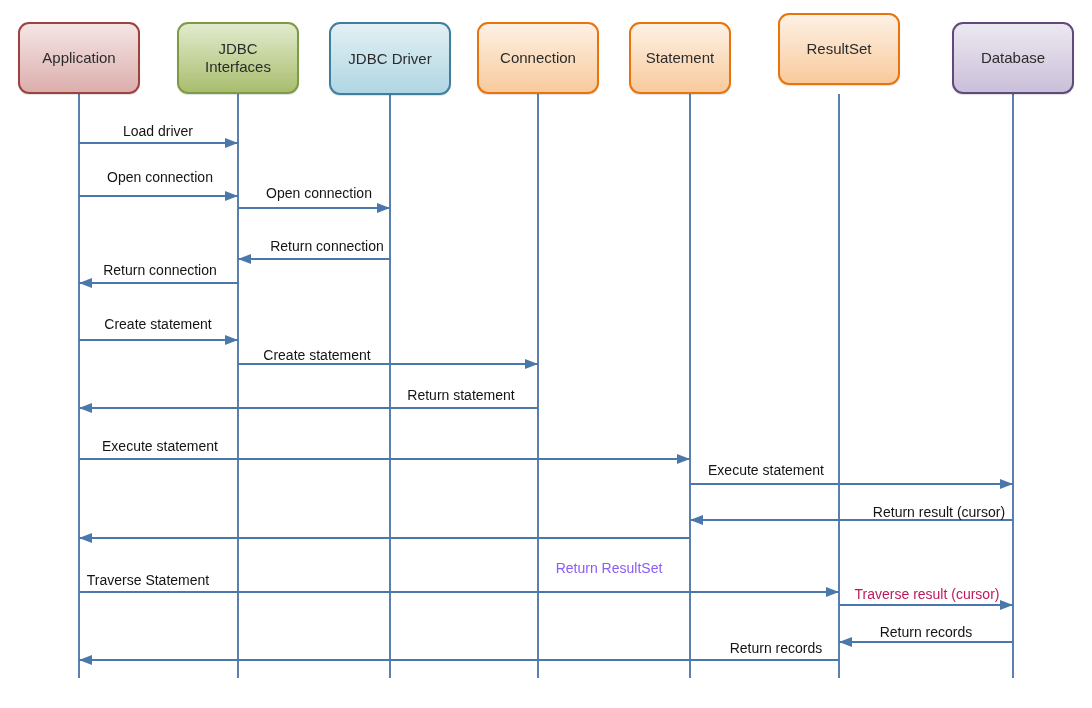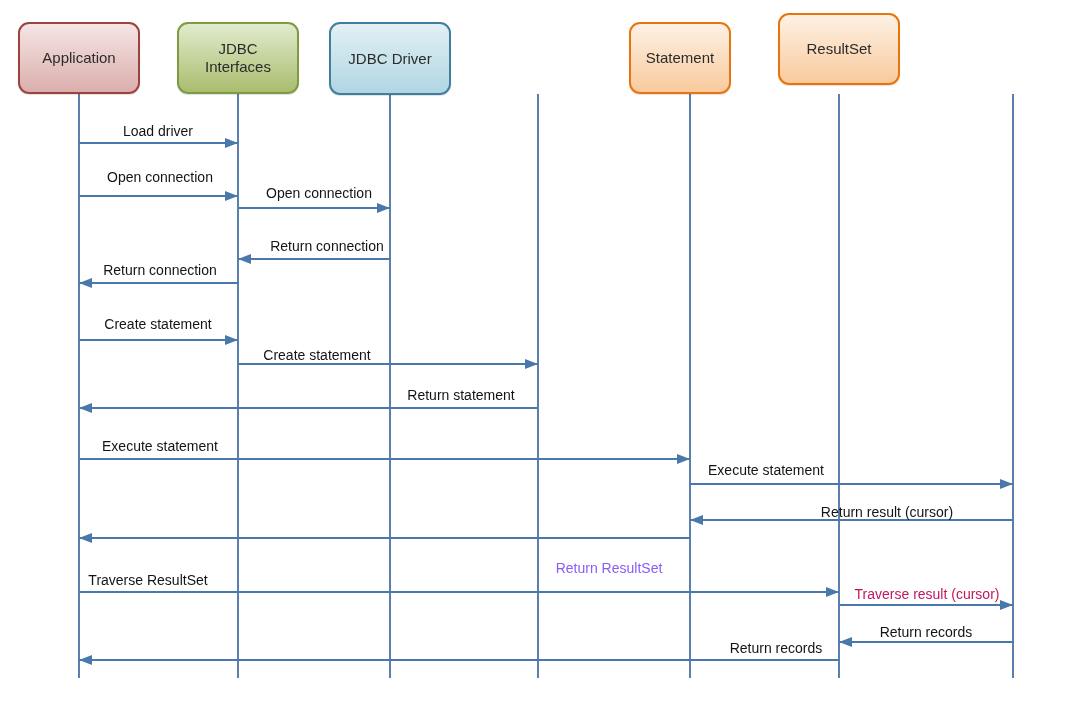--- a/index.html
+++ b/index.html
@@ -40,25 +40,31 @@
     <div class="actor-box" style="left: 18px; top: 22px; width: 122px; height: 72px; border-color: rgb(158, 66, 62); background: linear-gradient(rgb(245, 229, 229), rgb(219, 174, 172));">
       <div class="actor-label">Application</div>
     </div>
     <div class="actor-box" style="left: 177px; top: 22px; width: 122px; height: 72px; border-color: rgb(125, 154, 68); background: linear-gradient(rgb(225, 235, 205), rgb(169, 189, 110));">
       <div class="actor-label">JDBC
 Interfaces</div>
     </div>
     <div class="actor-box" style="left: 329px; top: 22px; width: 122px; height: 73px; border-color: rgb(63, 127, 157); background: linear-gradient(rgb(226, 240, 244), rgb(176, 214, 227));">
       <div class="actor-label">JDBC Driver</div>
     </div>
+    <div class="actor-box" style="left: 477px; top: 22px; width: 122px; height: 72px; border-color: rgb(232, 116, 13); background: linear-gradient(rgb(253, 241, 228), rgb(249, 202, 157));">
+      <div class="actor-label">Connection</div>
+    </div>
     <div class="actor-box" style="left: 629px; top: 22px; width: 102px; height: 72px; border-color: rgb(232, 116, 13); background: linear-gradient(rgb(253, 241, 228), rgb(249, 202, 157));">
       <div class="actor-label">Statement</div>
     </div>
     <div class="actor-box" style="left: 778px; top: 13px; width: 122px; height: 72px; border-color: rgb(232, 116, 13); background: linear-gradient(rgb(253, 241, 228), rgb(249, 202, 157));">
       <div class="actor-label">ResultSet</div>
+    </div>
+    <div class="actor-box" style="left: 952px; top: 22px; width: 122px; height: 72px; border-color: rgb(95, 74, 123); background: linear-gradient(rgb(236, 232, 241), rgb(203, 191, 217));">
+      <div class="actor-label">Database</div>
     </div>
     <div class="msg-line" style="left: 79px; width: 159px; top: 142px; background: rgb(74, 120, 171);"></div>
     <div class="arrowhead right" style="top: 138px; left: 225px;"></div>
     <div class="msg-label" style="left: 158px; top: 122px; color: rgb(20, 20, 20);">Load driver</div>
     <div class="msg-line" style="left: 79px; width: 159px; top: 195px; background: rgb(74, 120, 171);"></div>
     <div class="arrowhead right" style="top: 191px; left: 225px;"></div>
     <div class="msg-label" style="left: 160px; top: 168px; color: rgb(20, 20, 20);">Open connection</div>
     <div class="msg-line" style="left: 238px; width: 152px; top: 207px; background: rgb(74, 120, 171);"></div>
     <div class="arrowhead right" style="top: 203px; left: 377px;"></div>
     <div class="msg-label" style="left: 319px; top: 184px; color: rgb(20, 20, 20);">Open connection</div>
@@ -78,27 +84,27 @@
     <div class="arrowhead left" style="top: 403px; left: 79px;"></div>
     <div class="msg-label" style="left: 461px; top: 386px; color: rgb(20, 20, 20);">Return statement</div>
     <div class="msg-line" style="left: 79px; width: 611px; top: 458px; background: rgb(74, 120, 171);"></div>
     <div class="arrowhead right" style="top: 454px; left: 677px;"></div>
     <div class="msg-label" style="left: 160px; top: 437px; color: rgb(20, 20, 20);">Execute statement</div>
     <div class="msg-line" style="left: 690px; width: 323px; top: 483px; background: rgb(74, 120, 171);"></div>
     <div class="arrowhead right" style="top: 479px; left: 1000px;"></div>
     <div class="msg-label" style="left: 766px; top: 461px; color: rgb(20, 20, 20);">Execute statement</div>
     <div class="msg-line" style="left: 690px; width: 323px; top: 519px; background: rgb(74, 120, 171);"></div>
     <div class="arrowhead left" style="top: 515px; left: 690px;"></div>
-    <div class="msg-label" style="left: 887px; top: 503px; color: rgb(20, 20, 20);">Return result (cursor)</div>
+    <div class="msg-label" style="left: 939px; top: 503px; color: rgb(20, 20, 20);">Return result (cursor)</div>
     <div class="msg-line" style="left: 79px; width: 611px; top: 537px; background: rgb(74, 120, 171);"></div>
     <div class="arrowhead left" style="top: 533px; left: 79px;"></div>
     <div class="msg-label" style="left: 609px; top: 513px; color: #8b5cf6; margin-top: 46px;">Return ResultSet</div>
     <div class="msg-line" style="left: 79px; width: 760px; top: 591px; background: rgb(74, 120, 171);"></div>
     <div class="arrowhead right" style="top: 587px; left: 826px;"></div>
-    <div class="msg-label" style="left: 148px; top: 571px; color: rgb(20, 20, 20);">Traverse ResultSet</div>
+    <div class="msg-label" style="left: 148px; top: 571px; color: rgb(20, 20, 20);">Traverse Statement</div>
     <div class="msg-line" style="left: 839px; width: 174px; top: 604px; background: rgb(74, 120, 171);"></div>
     <div class="arrowhead right" style="top: 600px; left: 1000px;"></div>
     <div class="msg-label" style="left: 927px; top: 585px; color: #be185d;">Traverse result (cursor)</div>
     <div class="msg-line" style="left: 839px; width: 174px; top: 641px; background: rgb(74, 120, 171);"></div>
     <div class="arrowhead left" style="top: 637px; left: 839px;"></div>
     <div class="msg-label" style="left: 926px; top: 623px; color: rgb(20, 20, 20);">Return records</div>
     <div class="msg-line" style="left: 79px; width: 760px; top: 659px; background: rgb(74, 120, 171);"></div>
     <div class="arrowhead left" style="top: 655px; left: 79px;"></div>
     <div class="msg-label" style="left: 776px; top: 639px; color: rgb(20, 20, 20);">Return records</div>
   </div>

